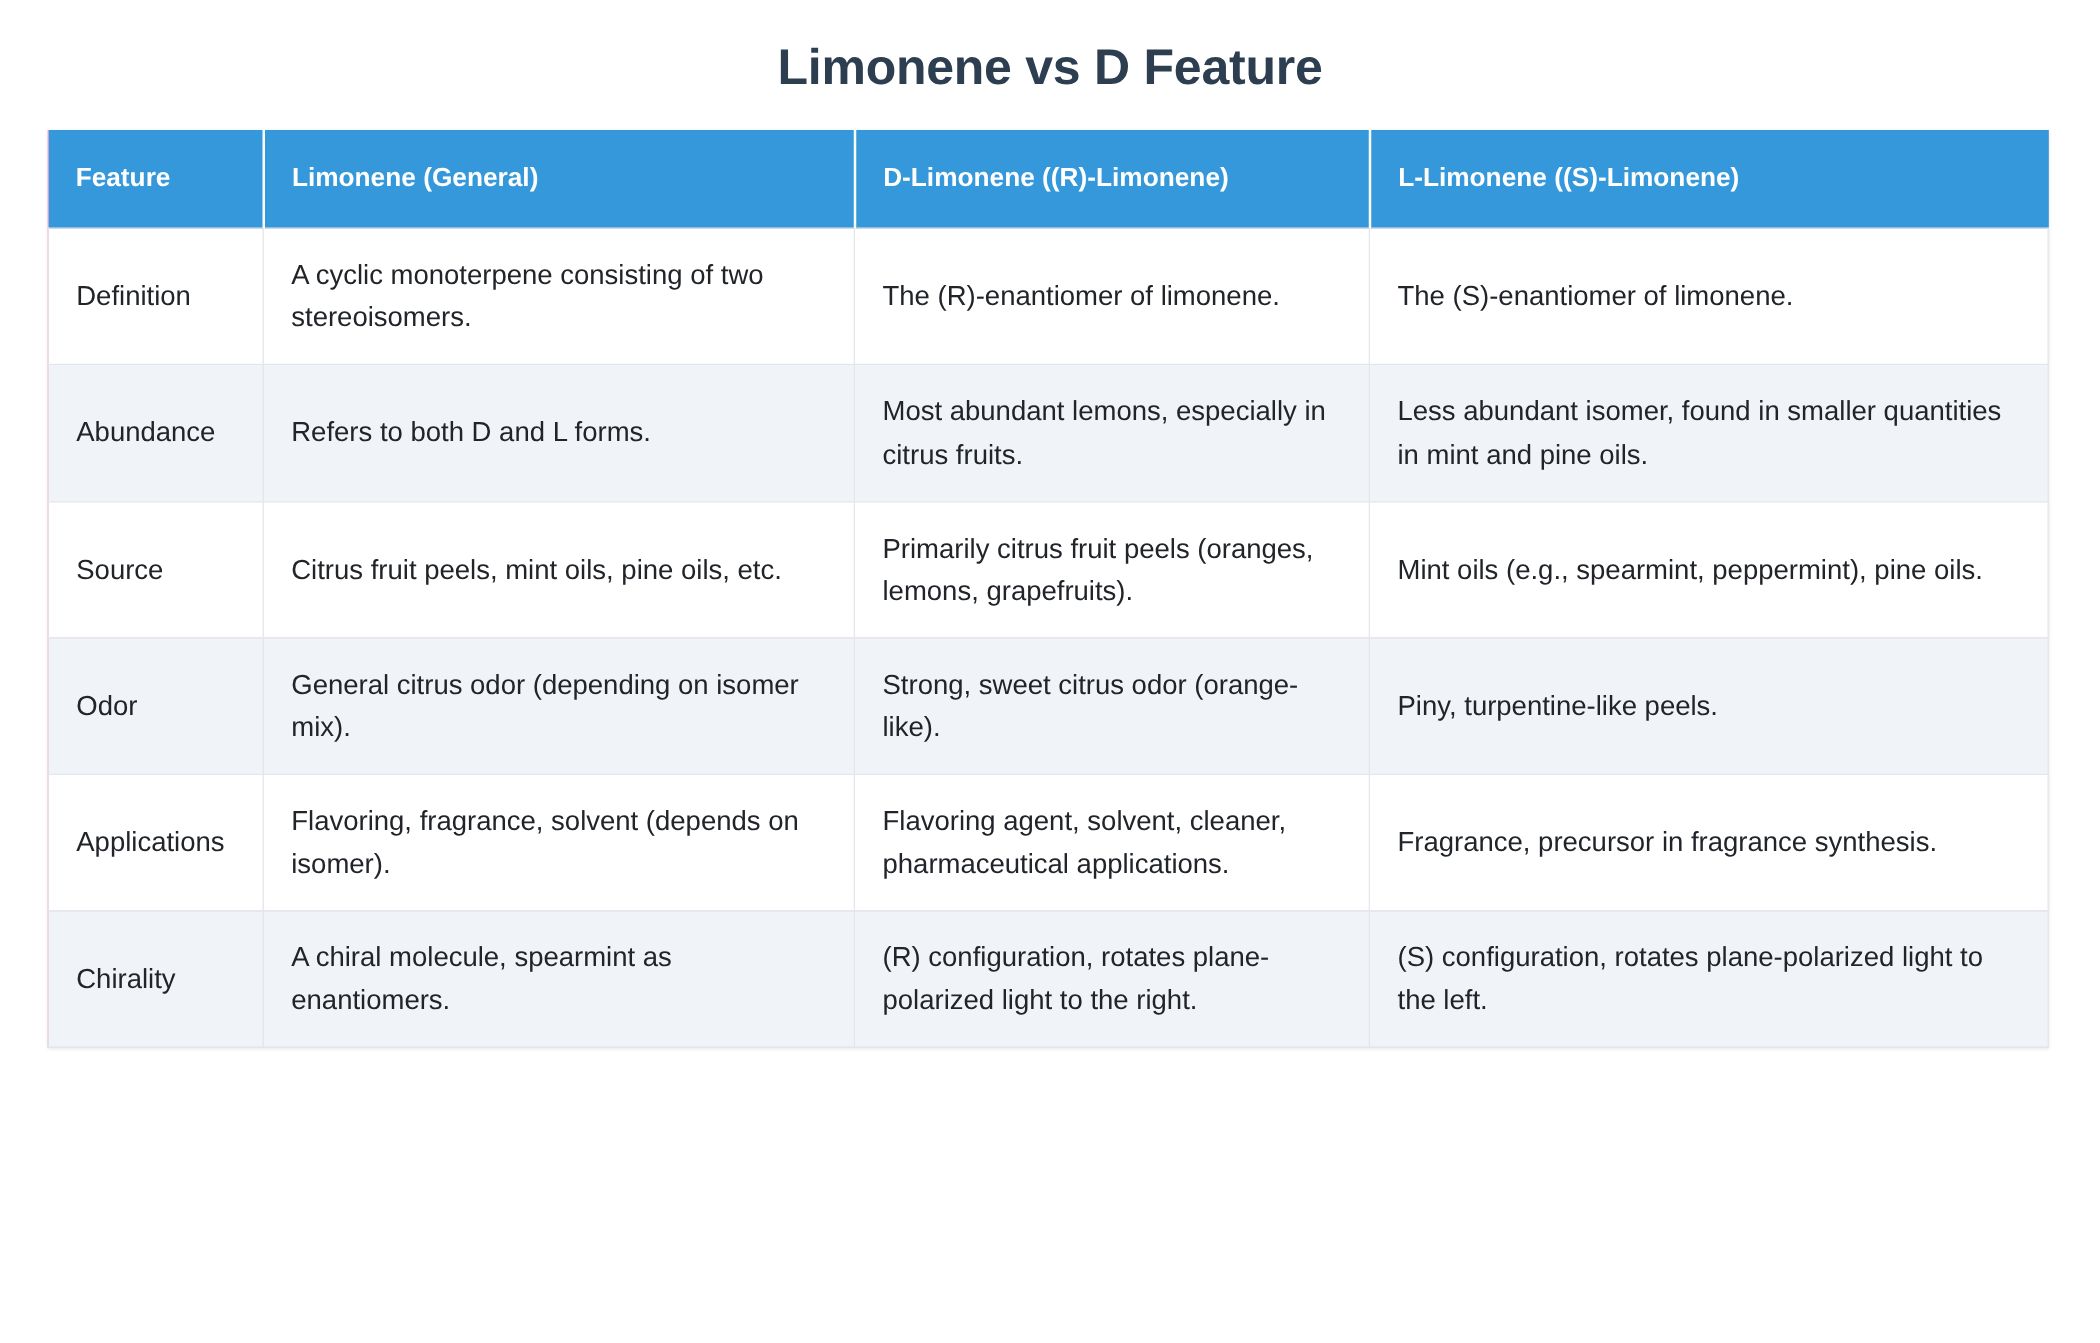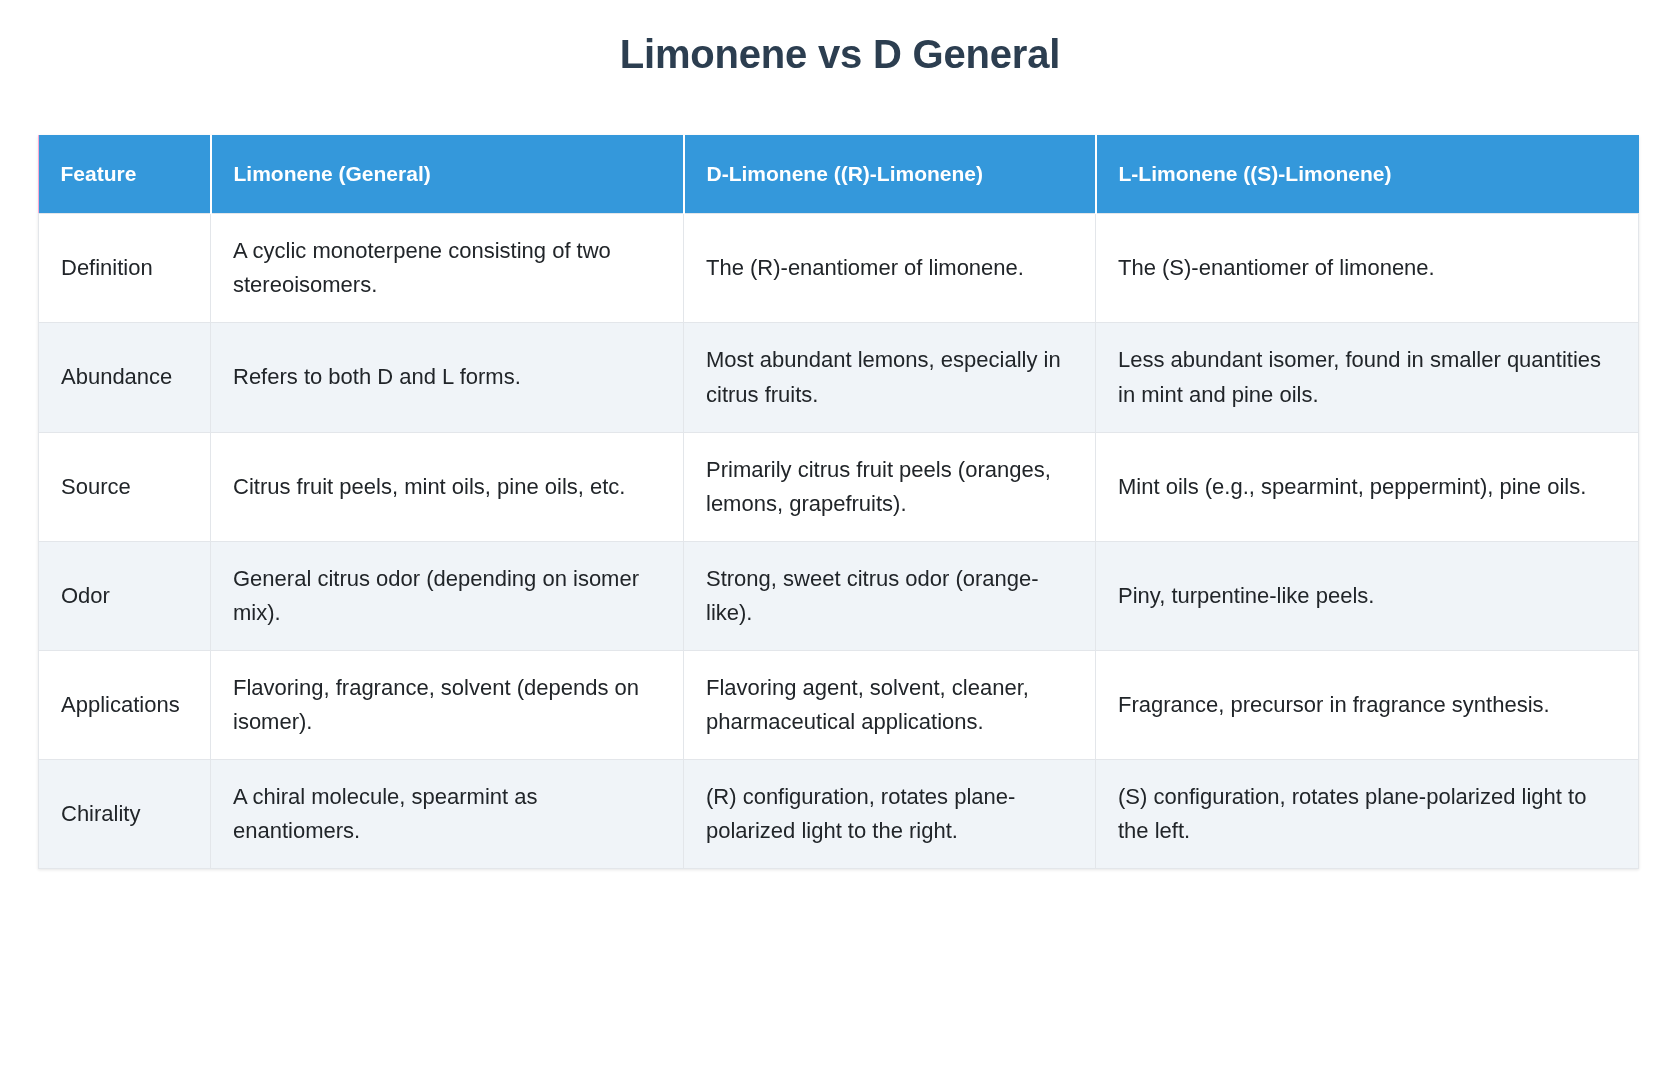--- a/index.html
+++ b/index.html
@@ -37,21 +37,20 @@
   .table-wrap {
     width: 1600px;
   }
 
   table.cmp {
     width: 1600px;
     border-collapse: collapse;
     table-layout: fixed;
     background: #f9a8d4;
     box-shadow: 0 1px 3px rgba(0,0,0,0.10);
-    margin-top: 31px;
   }
 
   table.cmp col.c0 { width: 172px; }
   table.cmp col.c1 { width: 473px; }
   table.cmp col.c2 { width: 412px; }
   table.cmp col.c3 { width: 543px; }
 
   table.cmp thead th {
     background: #3498db;
     color: #ffffff;
@@ -89,21 +88,21 @@
   }
   table.cmp tbody td.feature-cell {
     color: #212529;
   }
 </style>
 </head>
 <body>
 
 <div class="page">
 
-  <h1 class="page-title">Limonene vs D General</h1>
+  <h1 class="page-title">Limonene vs D Feature</h1>
 
   <div class="table-wrap">
     <table class="cmp">
       <colgroup>
         <col class="c0">
           <col class="c1">
           <col class="c2">
           <col class="c3">
       </colgroup>
       <thead>

